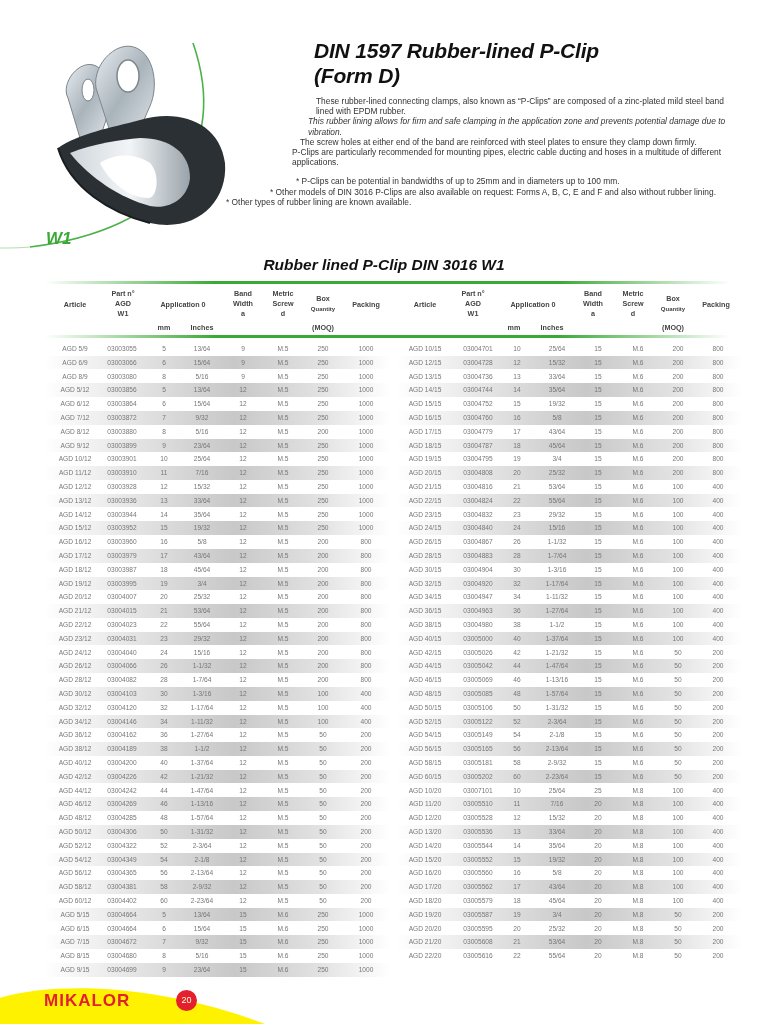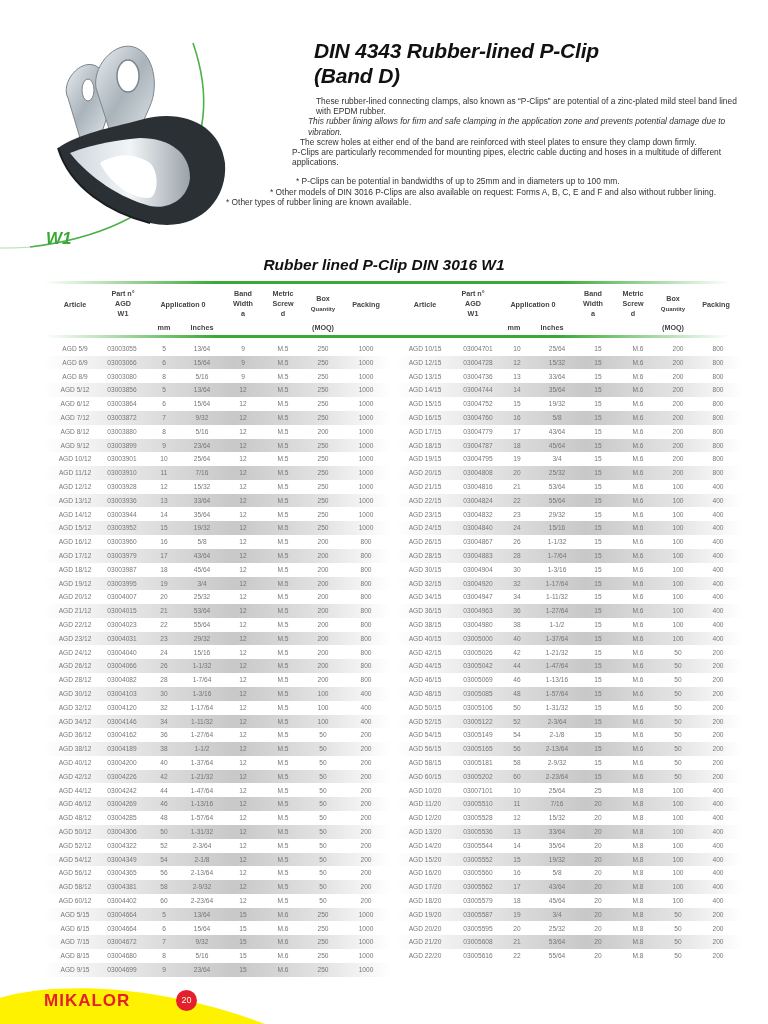--- a/index.html
+++ b/index.html
@@ -54,26 +54,26 @@
 
   <path d="M 18 110 C 40 95, 70 90, 100 82 C 140 70, 180 85, 185 125 C 188 165, 155 195, 110 185 C 70 175, 30 150, 18 110 Z" fill="#2b3034"></path>
   <path d="M 30 115 C 55 105, 80 102, 100 100 C 130 100, 150 115, 150 140 C 148 160, 130 172, 110 168 C 80 160, 50 140, 30 115 Z" fill="url(#band)"></path>
   <path d="M 60 125 C 75 115, 95 115, 110 125 C 120 135, 118 160, 108 160 C 90 160, 70 145, 60 125 Z" fill="#ffffff"></path>
   <path d="M 18 110 C 30 150, 70 175, 110 185" stroke="#1a1d20" stroke-width="2" fill="none"></path>
 </svg>
 
 <div class="abs w1">W1</div>
 
 <div class="abs title">
-  <div>DIN 4343 Rubber-lined P-Clip</div>
-  <div>(Band D)</div>
+  <div>DIN 1597 Rubber-lined P-Clip</div>
+  <div>(Form D)</div>
 </div>
 
 <div class="abs desc">
-  <p style="padding-left:46px;text-indent:0;">These rubber-lined connecting clamps, also known as “P-Clips” are potential of a zinc-plated mild steel band lined with EPDM rubber.</p>
+  <p style="padding-left:46px;text-indent:0;">These rubber-lined connecting clamps, also known as “P-Clips” are composed of a zinc-plated mild steel band lined with EPDM rubber.</p>
   <p style="padding-left:38px;font-style:italic;">This rubber lining allows for firm and safe clamping in the application zone and prevents potential damage due to vibration.</p>
   <p style="padding-left:30px;">The screw holes at either end of the band are reinforced with steel plates to ensure they clamp down firmly.</p>
   <p style="padding-left:22px;">P-Clips are particularly recommended for mounting pipes, electric cable ducting and hoses in a multitude of different applications.</p>
   <p style="padding-left:26px;margin-top:9px;">* P-Clips can be potential in bandwidths of up to 25mm and in diameters up to 100 mm.</p>
   <p style="padding-left:0px;">* Other models of DIN 3016 P-Clips are also available on request: Forms A, B, C, E and F and also without rubber lining.</p>
   <p style="margin-left:-44px;">* Other types of rubber lining are known available.</p>
 </div>
 
 <div class="abs subtitle">Rubber lined P-Clip DIN 3016 W1</div>
 

